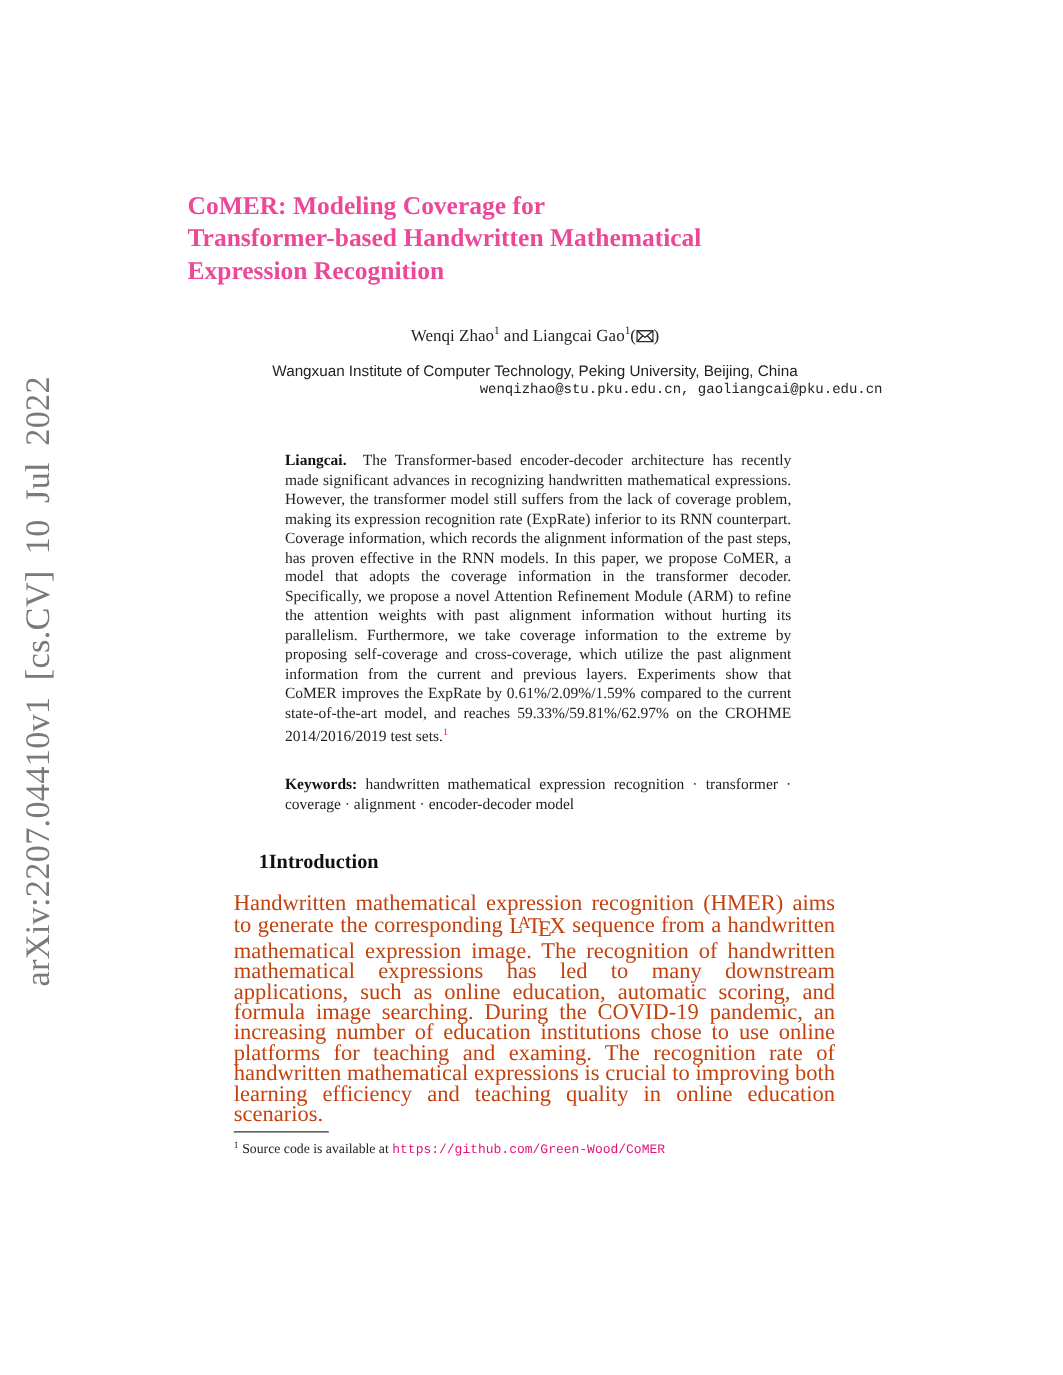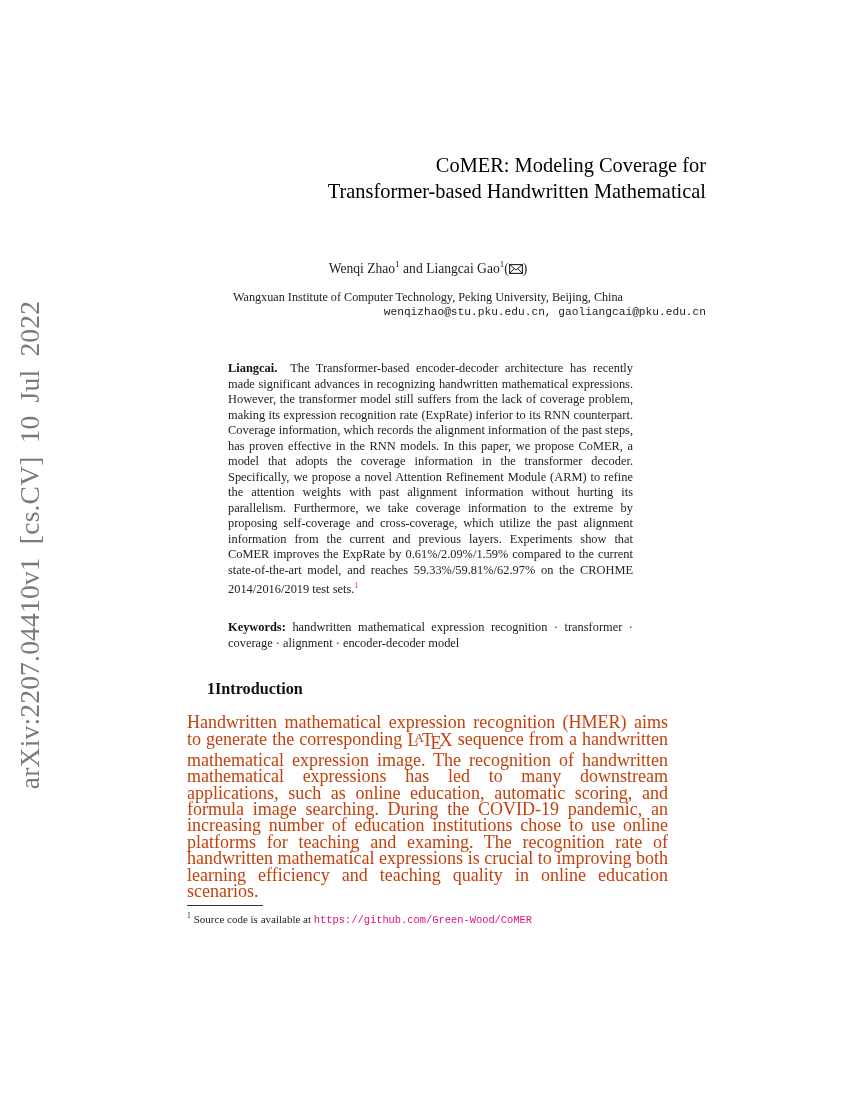--- a/index.html
+++ b/index.html
@@ -9,32 +9,32 @@
   .arxiv {
     position: absolute; left: 8px; top: 300px; width: 44px; height: 490px;
     display: flex; align-items: center; justify-content: center;
   }
   .arxiv span {
     display: inline-block; transform: rotate(-90deg); white-space: nowrap;
     font-family: "Liberation Serif", serif; font-size: 27.5px; color: #7a7a7a;
     letter-spacing: 0.2px; word-spacing: 6px;
   }
   .title {
-    left: 150px; width: 556px; top: 152px; text-align: right;
-    font-family: "Liberation Serif", serif; font-weight: normal;
-    font-size: 20.4px; line-height: 26px; color: #000000;
+    left: 150px; width: 556px; top: 152px; text-align: left;
+    font-family: "Liberation Serif", serif; font-weight: bold;
+    font-size: 20.4px; line-height: 26px; color: #ec4899;
   }
   .authors {
     left: 150px; width: 556px; top: 259px; text-align: center;
     font-family: "Liberation Serif", serif; font-size: 13.6px; color: #222;
   }
   .authors sup { font-size: 9px; }
   .affil {
     left: 150px; width: 556px; top: 290px; text-align: center;
-    font-family: Liberation Serif, serif; font-size: 12.2px; color: #222;
+    font-family: Liberation Sans, sans-serif; font-size: 12.2px; color: #222;
   }
   .email {
     left: 150px; width: 556px; top: 306px; 
     font-family: "Liberation Mono", monospace; font-size: 11.2px; color: #222;
   }
   .abstract {
     left: 228px; width: 405px; top: 361px;
     font-family: "Liberation Serif", serif; font-size: 12.4px; line-height: 15.5px;
     text-align: justify; color: #222; hyphens: manual;
   }
@@ -71,20 +71,21 @@
 </head>
 <body>
 
 <div class="arxiv">
   <span>arXiv:2207.04410v1  [cs.CV]  10 Jul 2022</span>
 </div>
 
 <div class="abs title">
   <div>CoMER: Modeling Coverage for</div>
   <div>Transformer-based Handwritten Mathematical</div>
+  <div>Expression Recognition</div>
 </div>
 
 <div class="abs authors">
   <span>Wenqi Zhao</span><sup>1</sup>
   <span>and</span>
   <span>Liangcai Gao</span><sup>1</sup><span>(<svg width="14" height="10" viewBox="0 0 14 10" style="vertical-align:-1px">
         <rect x="0.6" y="0.6" width="12.8" height="8.8" fill="none" stroke="#222" stroke-width="1.1"></rect>
         <path d="M0.6 0.6 L7 6 L13.4 0.6 M0.6 9.4 L5.2 4.6 M13.4 9.4 L8.8 4.6" fill="none" stroke="#222" stroke-width="1"></path>
       </svg>)</span>
 </div>

